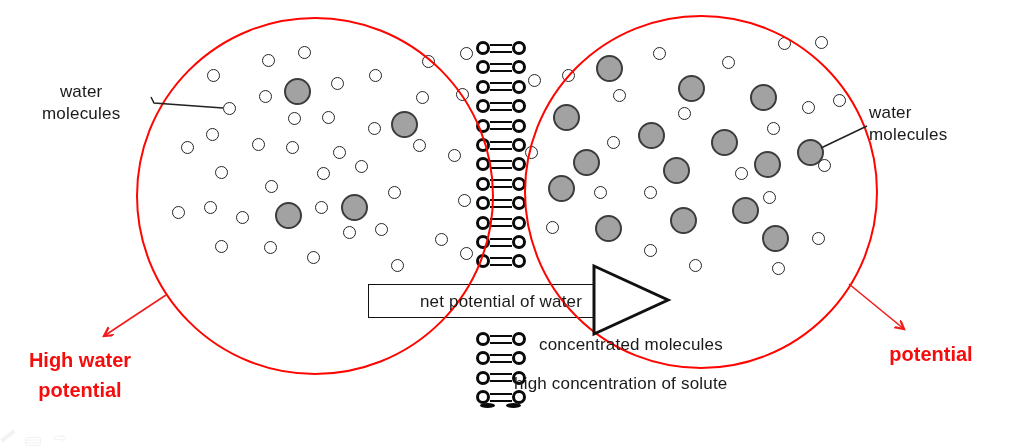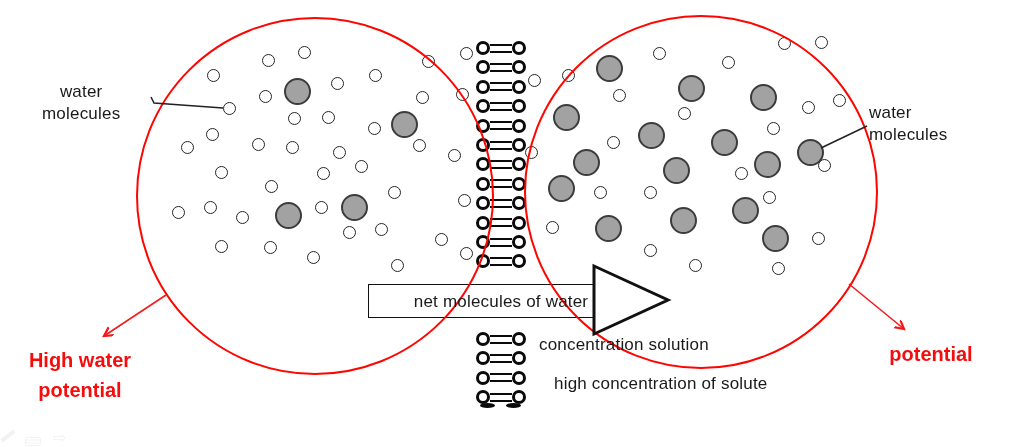--- a/index.html
+++ b/index.html
@@ -255,24 +255,24 @@
     <div class="lbl lbl-2line" style="left:42px;top:81px;text-align:center;">
       <div>water</div>
       <div>molecules</div>
     </div>
 
     <div class="lbl lbl-2line" style="left:869px;top:102px;">
       <div>water</div>
       <div>molecules</div>
     </div>
 
-    <div class="lbl" id="arrow-label" style="left:381px;top:292px;">net molecules of water</div>
-
-    <div class="lbl" style="left:539px;top:335px;">concentration solution</div>
-    <div class="lbl" style="left:554px;top:374px;text-align:center;">high concentration of solute</div>
+    <div class="lbl" id="arrow-label" style="left:381px;top:292px;">net potential of water</div>
+
+    <div class="lbl" style="left:539px;top:335px;">concentrated molecules</div>
+    <div class="lbl" style="left:514px;top:374px;text-align:center;">high concentration of solute</div>
 
     <div class="lbl-red" style="left:-1px;top:345px;">
       <div>High water</div>
       <div>potential</div>
     </div>
     <div class="lbl-red" style="left:850px;top:339px;">
       <div>potential</div>
     </div>
   </div>
 

